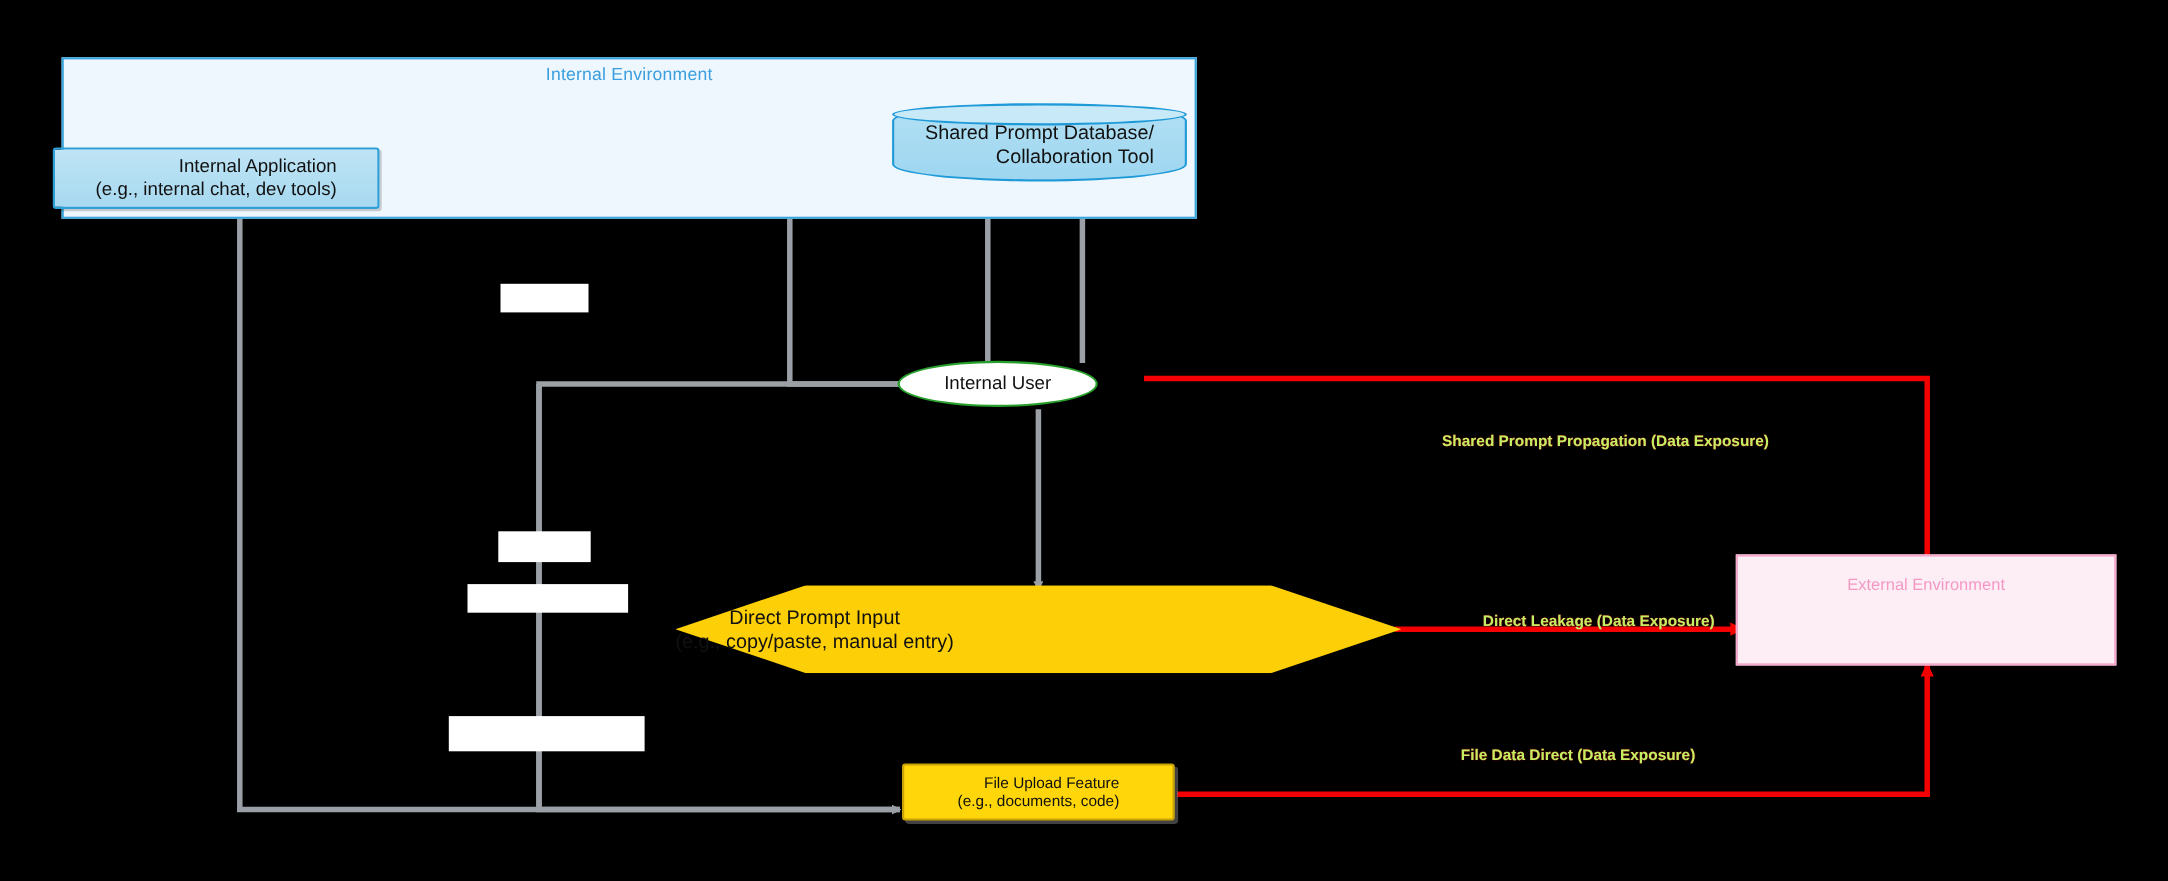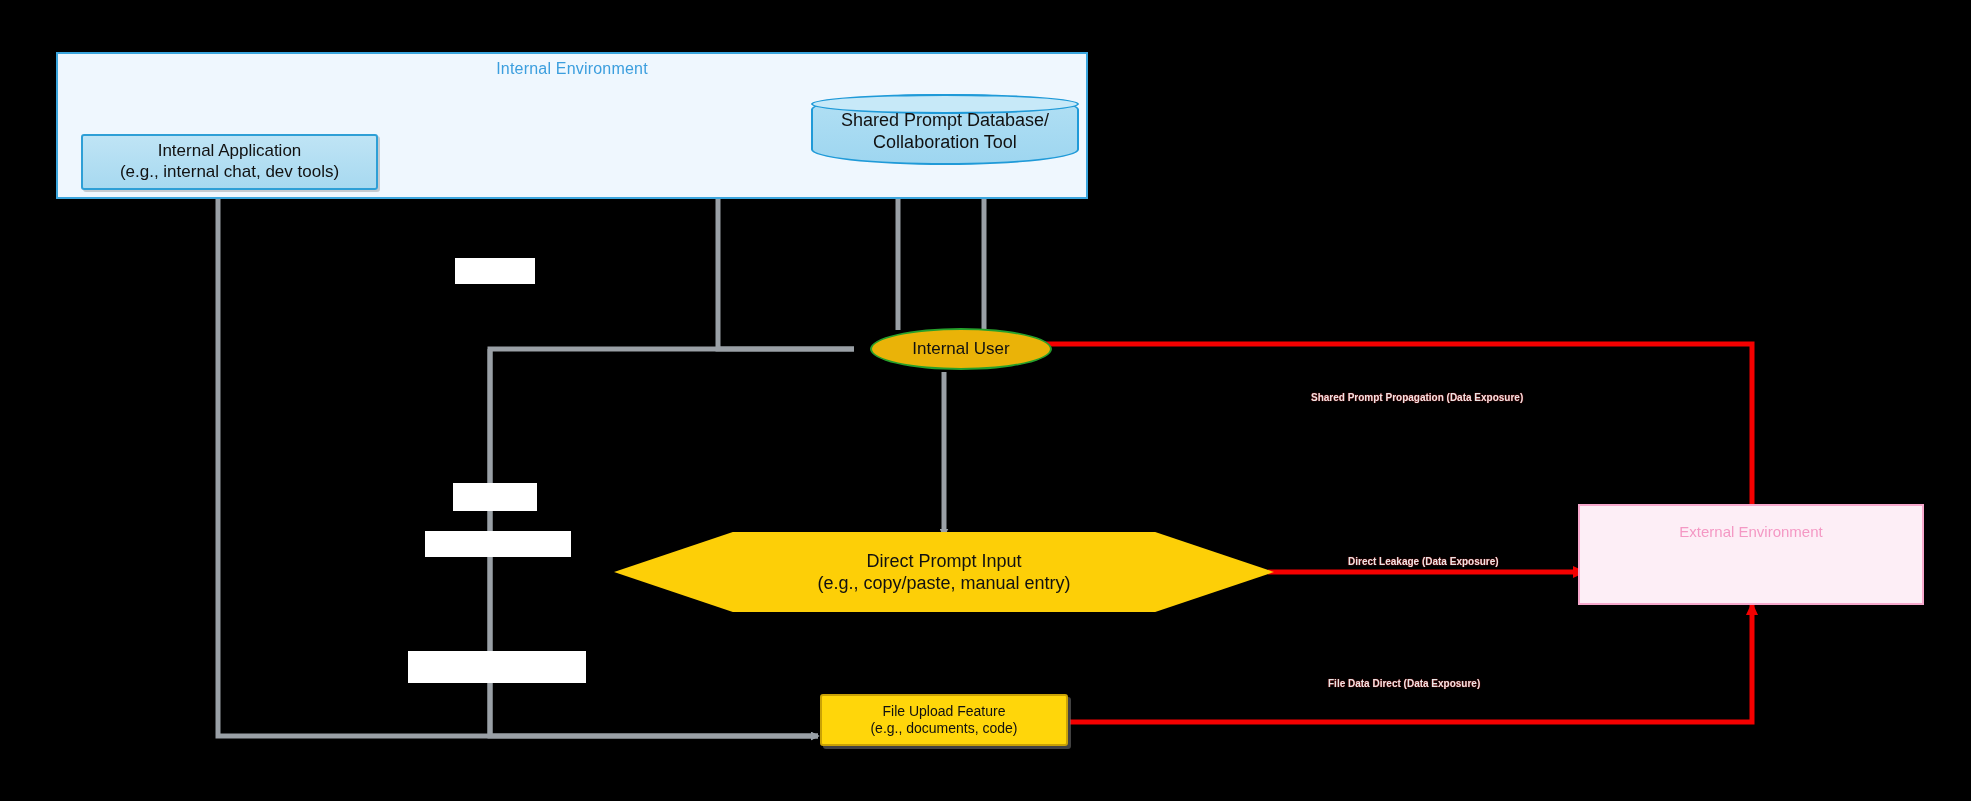--- a/index.html
+++ b/index.html
@@ -24,80 +24,80 @@
     left:1578px;top:504px;width:346px;height:101px;
     background:#fdeef6;border:2px solid #f7a8cd;
   }
   #external-env .env-title{
     position:absolute;left:0;top:5px;width:100%;text-align:center;
     color:#f498c4;font-size:15px;margin-top:12px;
   }
 
   
   .node{position:absolute;box-sizing:border-box;display:flex;
-        align-items:center;justify-content:center;text-align:center;
+        align-items:center;justify-content:center;text-align:right;
         color:#111;line-height:1.22;}
 
   
   #internal-app{
-    left:81px;top:134px;width:297px;height:56px;font-size:17px;
+    left:48px;top:134px;width:297px;height:56px;font-size:17px;
     background:linear-gradient(180deg,#bfe4f5 0%,#a7d9f0 100%);
     border:2px solid #2e9fd6;border-radius:3px;
     box-shadow:2px 2px 0 rgba(0,0,0,.18);
   }
 
   
   #shared-db{
     left:811px;top:94px;width:268px;height:71px;font-size:18px;
     background:linear-gradient(180deg,#b2e0f4 0%,#9ed6f0 100%);
     border:2px solid #1f9ad8;border-radius:50% / 22%;
   }
   #shared-db::before{
     content:"";position:absolute;left:-2px;top:-2px;right:-2px;height:20px;
     border:2px solid #1f9ad8;border-radius:50%;
     background:#c7e9f8;box-sizing:border-box;
   }
   #shared-db .lbl{position:relative;z-index:2;padding-top:4px;}
 
   
   #internal-user{
-    left:870px;top:328px;width:182px;height:42px;font-size:17px;
-    background:#eab308;border:2px solid #27a02b;border-radius:50%;
+    left:816px;top:328px;width:182px;height:42px;font-size:17px;
+    background:#ffffff;border:2px solid #27a02b;border-radius:50%;
     box-shadow:2px 2px 0 rgba(0,0,0,.18);
   }
 
   
   #direct-prompt-wrap{left:614px;top:532px;width:660px;height:80px;position:absolute;}
   #direct-prompt-shape{
     position:absolute;inset:0;background:#fdcf07;
     clip-path:polygon(0% 50%,18% 0%,82% 0%,100% 50%,82% 100%,18% 100%);
     filter:drop-shadow(3px 3px 0 rgba(150,150,150,.55));
   }
   #direct-prompt-label{
-    position:absolute;inset:0;display:flex;align-items:center;justify-content:center;
+    position:absolute;inset:0;display:flex;align-items:center;
     text-align:center;font-size:18px;color:#111;line-height:1.25;
   }
 
   
   #file-upload{
     left:820px;top:694px;width:248px;height:52px;font-size:14px;
     background:#ffd60a;border:2px solid #caa205;border-radius:3px;
     box-shadow:3px 3px 0 rgba(120,120,120,.55);
   }
 
   
   #external-ai{
     left:1590px;top:543px;width:322px;height:53px;font-size:17px;
     background:#fcc5da;border:1.5px solid #f58cb8;border-radius:4px;
   }
 
   
   .edge-label{position:absolute;white-space:nowrap;}
   .edge-label.red{
-    color:#e5e5e5;font-size:10px;font-weight:bold;
+    color:#bef264;font-size:14px;font-weight:bold;
     text-shadow:0 0 1px #f50000;
   }
   .edge-label.hidden-lbl{
     color:#ffffff;background:#ffffff;font-size:14px;
     padding:2px 4px;line-height:1.15;
   }
   .edge-label.hidden-lbl.two-line{line-height:1.15;}
 </style>
 </head>
 <body>

